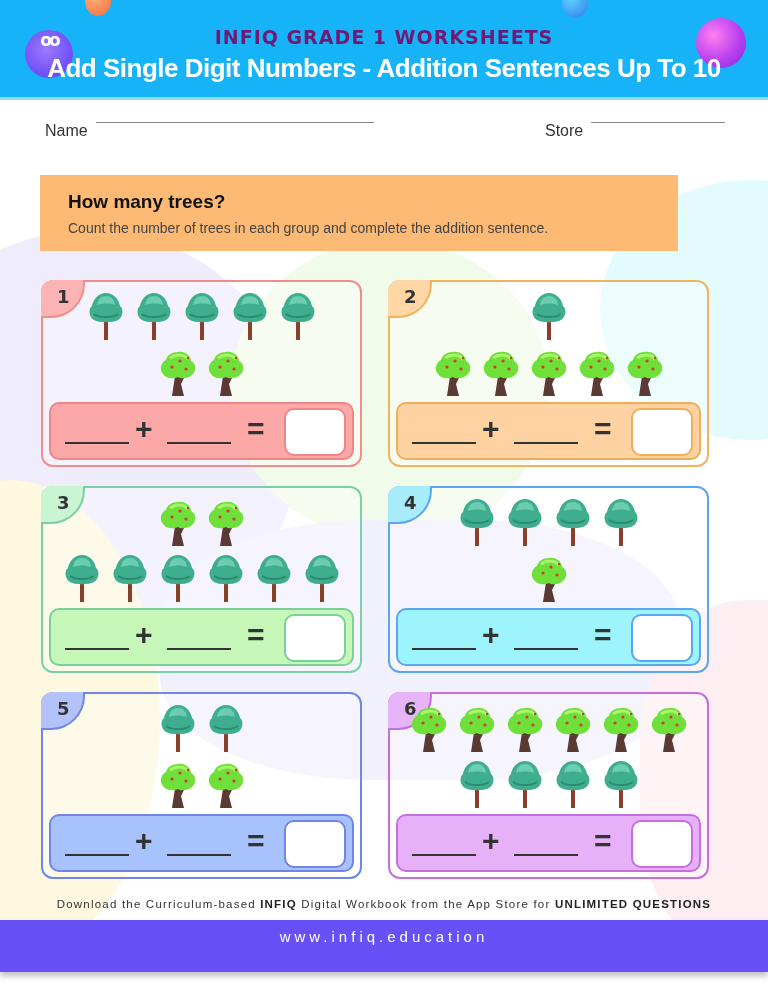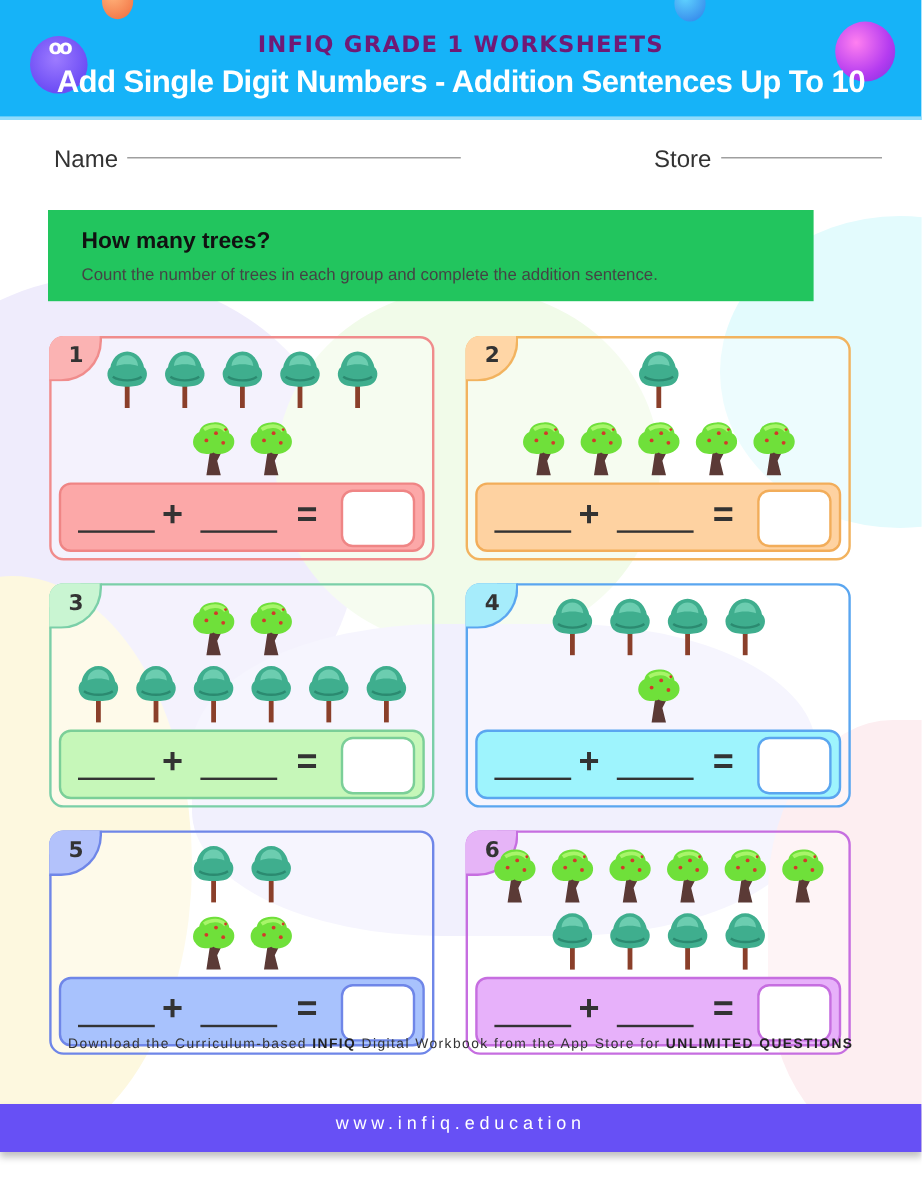--- a/index.html
+++ b/index.html
@@ -9,41 +9,41 @@
   .blob { position: absolute; border-radius: 50%; pointer-events: none; }
 
   .header { position: absolute; left: 0; top: 0; width: 768px; height: 100px; background: #16b3f8; border-bottom: 3px solid #8fdcfc; overflow: hidden; }
   .ball { position: absolute; border-radius: 50%; }
   .logo { position: absolute; left: 25px; top: 30px; width: 48px; height: 48px; border-radius: 50%;
           background: radial-gradient(circle at 45% 40%, #9d7bff, #6d4df5 70%); display: flex; align-items: flex-start; justify-content: center; }
   .logo-glyph { color: #fff; font-weight: bold; font-size: 17px; letter-spacing: -3px; font-family: "DejaVu Sans", sans-serif; }
   .subtitle { position: absolute; left: 0; width: 768px; top: 26px; text-align: center; color: #701a75; font-size: 19px; font-weight: bold; letter-spacing: 1px; font-family: "DejaVu Sans", sans-serif; }
   .title { position: absolute; left: 0; width: 768px; top: 53px; text-align: center; color: #ffffff; font-size: 26px; font-weight: bold; font-family: "Liberation Sans", sans-serif; letter-spacing: -0.5px; }
 
-  .field { position: absolute; top: 122px; display: flex; align-items: center; font-size: 20px; color: #333; }
+  .field { position: absolute; top: 122px; display: flex; align-items: flex-start; font-size: 16px; color: #333; }
   .field .line { border-bottom: 1px solid #888; height: 1px; margin-left: 8px; margin-bottom: 4px; }
 
-  .instr { position: absolute; left: 40px; top: 175px; width: 638px; height: 76px; background: #22c55e; padding: 16px 28px; }
+  .instr { position: absolute; left: 40px; top: 175px; width: 638px; height: 76px; background: #fdba74; padding: 16px 28px; }
   .instr h2 { font-size: 19px; color: #111; font-weight: bold; margin-bottom: 7px; }
   .instr p { font-size: 14px; color: #444; }
 
   .card { position: absolute; width: 321px; height: 187px; border: 2px solid; border-radius: 12px; background: rgba(255,255,255,0.35); }
   .badge { position: absolute; left: -2px; top: -2px; width: 44px; height: 38px; border-top-left-radius: 12px; border-bottom-right-radius: 34px; border: 2px solid; border-top: none; border-left: none;
            font-weight: bold; font-size: 18px; color: #333; padding: 6px 0 0 16px; font-family: "DejaVu Sans", sans-serif; }
   .trees { position: absolute; left: 0; top: 8px; width: 100%; height: 112px; }
   .tree-row { position: absolute; left: 0; width: 100%; display: flex; justify-content: center; gap: 8px; }
   .tree { width: 40px; height: 52px; }
   .eq-bar { position: absolute; left: 6px; top: 120px; width: 305px; height: 58px; border: 2px solid; border-radius: 10px; }
   .blank { position: absolute; top: 38px; width: 64px; border-bottom: 2px solid #333; }
   .op { position: absolute; top: 8px; font-size: 30px; color: #333; font-weight: bold; }
   .answer-box { position: absolute; right: 6px; top: 4px; width: 62px; height: 48px; background: #fff; border: 2px solid; border-radius: 10px; }
 
-  .promo { position: absolute; left: 0; width: 768px; top: 864px; text-align: center; font-size: 11.5px; color: #333; letter-spacing: 1.2px; }
+  .promo { position: absolute; left: 0; width: 768px; top: 898px; text-align: center; font-size: 11.5px; color: #333; letter-spacing: 1.2px; }
   .promo b { color: #222; }
-  .band { position: absolute; left: 0; top: 920px; width: 768px; height: 40px; background: #6750f5; box-shadow: 0 4px 6px rgba(0,0,0,0.25); text-align: center; }
+  .band { position: absolute; left: 0; top: 920px; width: 768px; height: 52px; background: #6750f5; box-shadow: 0 4px 6px rgba(0,0,0,0.25); text-align: center; }
   .url { color: #fff; font-size: 15px; letter-spacing: 4px; padding-top: 8px; }
   .tag { color: #6fd0ff; font-size: 11px; letter-spacing: 3px; margin-top: 4px; }
 </style>
 </head>
 <body>
 
 <div class="blob" style="left:-120px;top:230px;width:420px;height:420px;background:#efecfc;"></div>
 <div class="blob" style="left:230px;top:240px;width:320px;height:300px;background:#f1fbe9;"></div>
 <div class="blob" style="left:600px;top:180px;width:300px;height:260px;background:#e3fbfd;"></div>
 <div class="blob" style="left:-140px;top:480px;width:300px;height:480px;background:#fdf8df;"></div>

